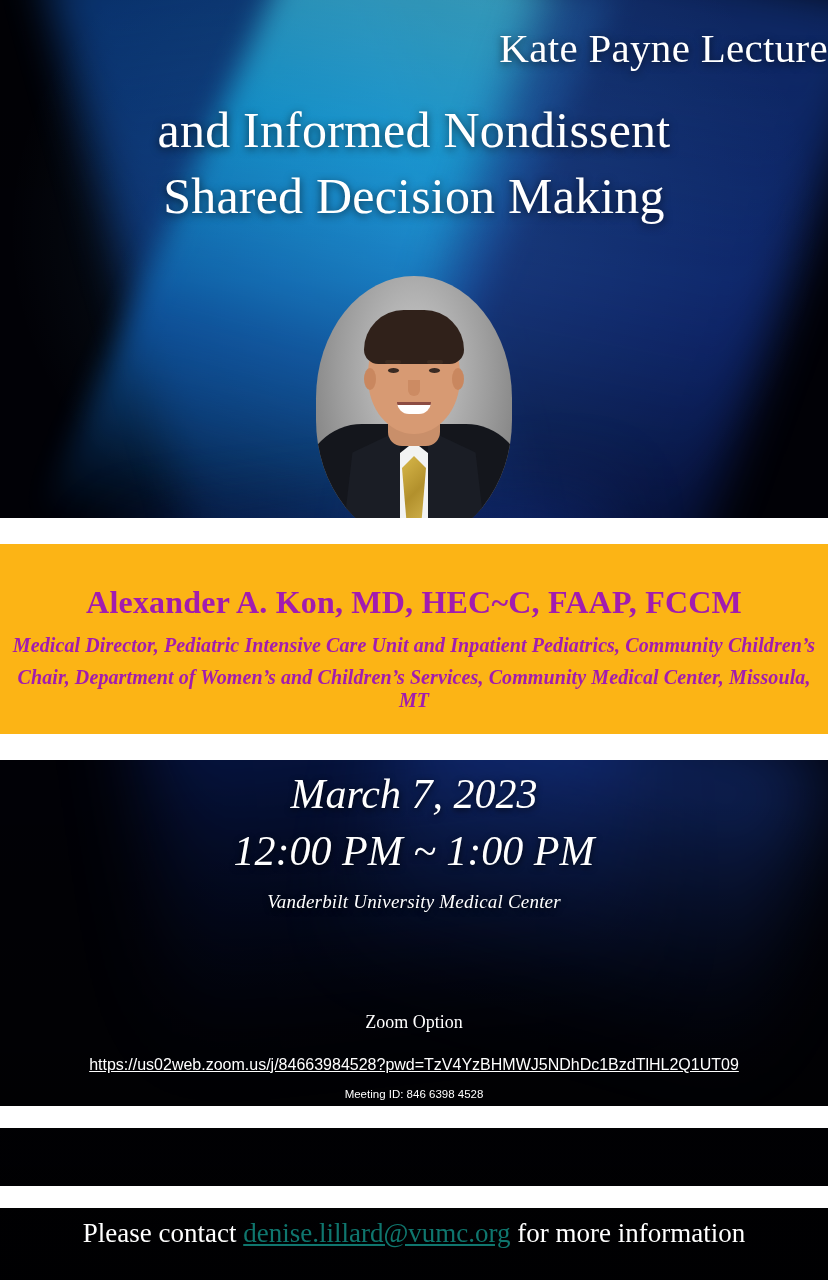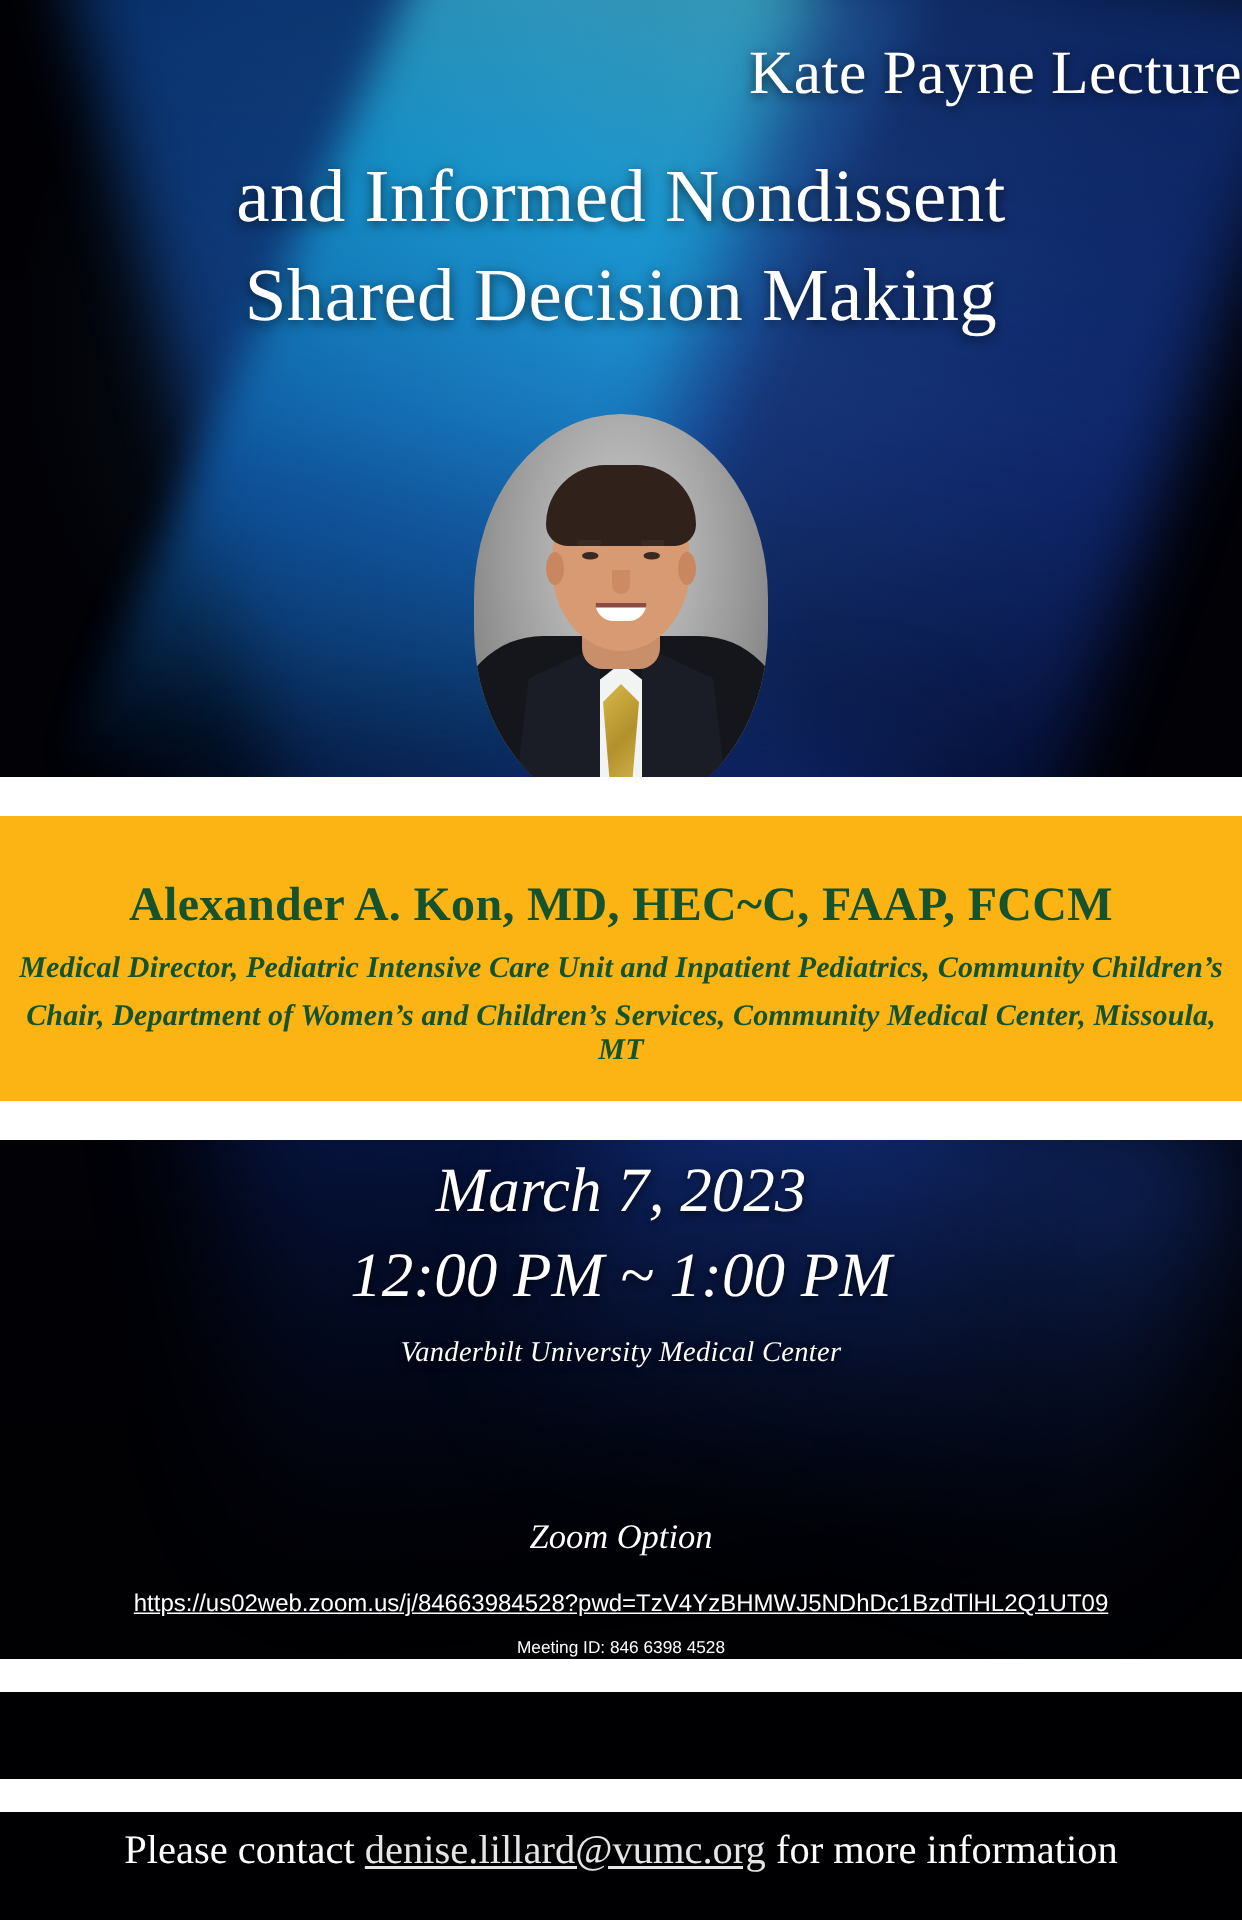--- a/index.html
+++ b/index.html
@@ -230,21 +230,21 @@
     left: 0; width: 828px;
     height: 26px;
     background: #fff;
   }
   .torn-top { top: -16px; }
   .torn-bottom { bottom: -18px; }
   .gold-content {
     position: absolute;
     top: 50px; left: 0; right: 0;
     text-align: center;
-    color: #14532d;
+    color: #a21caf;
   }
   .speaker-name {
     font-size: 32px;
     font-weight: 700;
     letter-spacing: .2px;
   }
   .speaker-line {
     margin-top: 13px;
     font-size: 20px;
     font-weight: 700;
@@ -266,21 +266,21 @@
   .detail-time { font-size: 42px; line-height: 1.16; margin-top: 8px; }
   .detail-room { font-size: 42px; line-height: 1.16; margin-top: 8px; }
   .detail-org { font-size: 19px; margin-top: 16px; letter-spacing: .2px; }
 
   .zoom-block {
     position: absolute;
     top: 1012px; left: 0; right: 0;
     text-align: center;
     color: #fff;
   }
-  .zoom-label { font-size: 23px; font-style: italic; }
+  .zoom-label { font-size: 18px; }
   .zoom-link {
     display: inline-block;
     margin-top: 23px;
     font-family: "Liberation Sans", sans-serif;
     font-size: 16px;
     color: #ffffff;
     text-decoration: underline;
     word-break: break-all;
   }
   .zoom-meta {
@@ -313,21 +313,21 @@
   }
   .contact {
     position: absolute;
     top: 1218px; left: 0; right: 0;
     text-align: center;
     color: #fff;
     font-size: 27px;
   }
   .contact .email {
     text-decoration: underline;
-    color: #e5e5e5;
+    color: #0f766e;
   }
 </style>
 </head>
 <body>
 
 <div class="poster">
 
   <div class="bg">
     <div class="beam beam-blue-left"></div>
     <div class="beam beam-cyan"></div>

